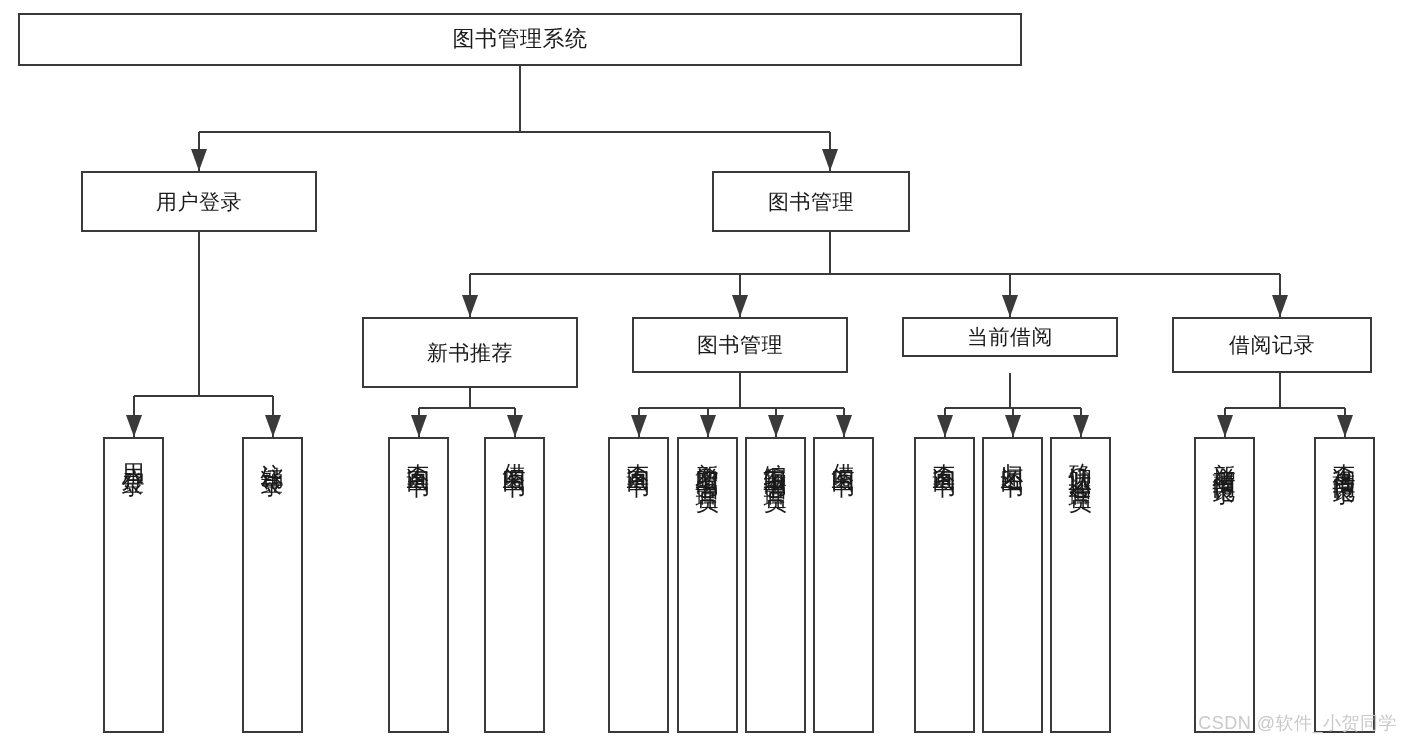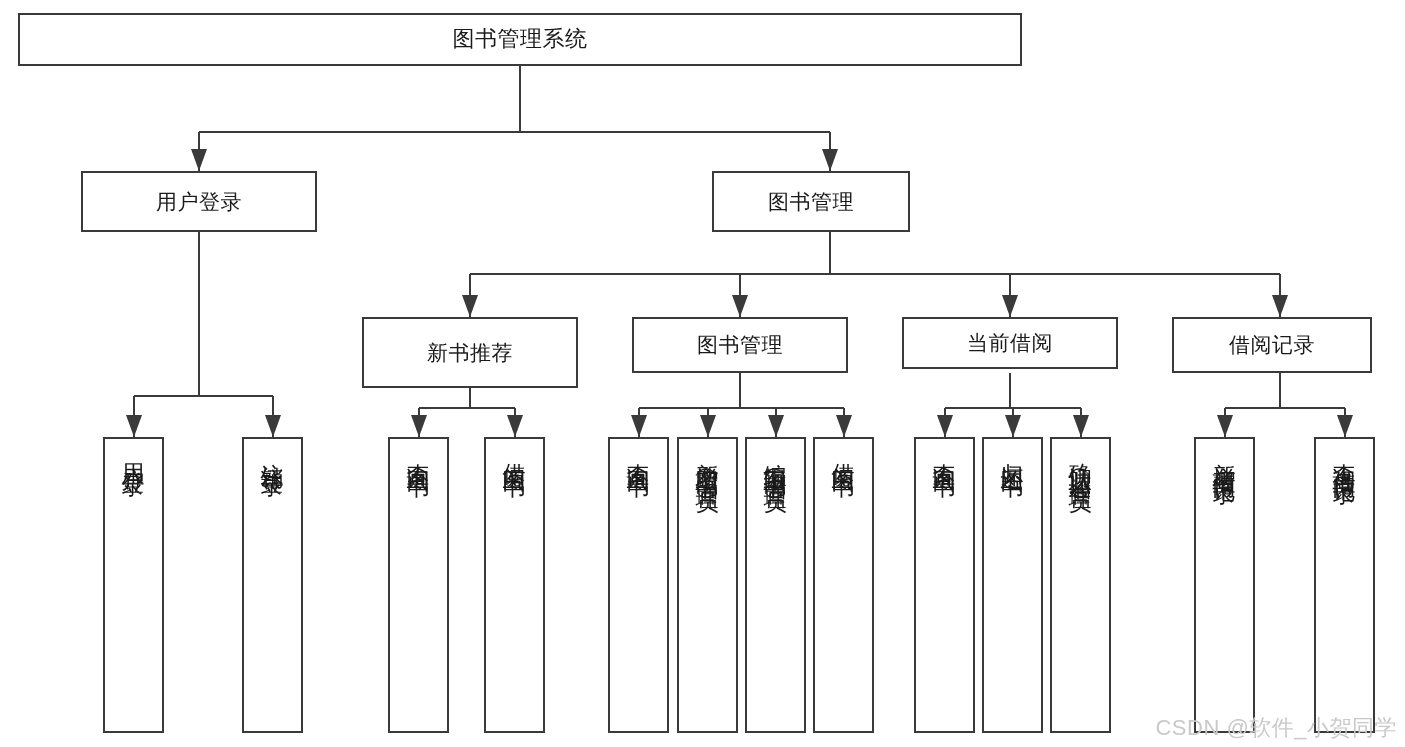--- a/index.html
+++ b/index.html
@@ -62,22 +62,22 @@
     -webkit-writing-mode: vertical-rl;
     font-size: 23px;
     line-height: 1.05;
     letter-spacing: 4px;
     white-space: nowrap;
     margin: 0 auto;
   }
   .watermark {
     position: absolute;
     right: 8px;
-    bottom: 4px;
-    font-size: 22px;
+    bottom: 12px;
+    font-size: 18px;
     color: #c9c9c9;
     white-space: nowrap;
     z-index: 3;
     letter-spacing: 0.5px;
   }
 </style>
 </head>
 <body>
 
 <div id="canvas">
@@ -144,21 +144,21 @@
       </div>
       <div class="node horiz" style="left: 712px; top: 171px; width: 198px; height: 61px; border-color: rgb(58, 58, 58); background: rgb(255, 255, 255); color: rgb(26, 26, 26);">
         <span class="label">图书管理</span>
       </div>
       <div class="node horiz" style="left: 362px; top: 317px; width: 216px; height: 71px; border-color: rgb(58, 58, 58); background: rgb(255, 255, 255); color: rgb(26, 26, 26);">
         <span class="label">新书推荐</span>
       </div>
       <div class="node horiz" style="left: 632px; top: 317px; width: 216px; height: 56px; border-color: rgb(58, 58, 58); background: rgb(255, 255, 255); color: rgb(26, 26, 26);">
         <span class="label">图书管理</span>
       </div>
-      <div class="node horiz" style="left: 902px; top: 317px; width: 216px; height: 52px; border-color: rgb(58, 58, 58); background: rgb(255, 255, 255); color: rgb(26, 26, 26);">
+      <div class="node horiz" style="left: 902px; top: 317px; width: 216px; height: 40px; border-color: rgb(58, 58, 58); background: rgb(255, 255, 255); color: rgb(26, 26, 26);">
         <span class="label">当前借阅</span>
       </div>
       <div class="node horiz" style="left: 1172px; top: 317px; width: 200px; height: 56px; border-color: rgb(58, 58, 58); background: rgb(255, 255, 255); color: rgb(26, 26, 26);">
         <span class="label">借阅记录</span>
       </div>
       <div class="node vert" style="left: 103px; top: 437px; width: 61px; height: 296px; border-color: rgb(58, 58, 58); background: rgb(255, 255, 255); color: rgb(26, 26, 26);">
         <span class="label">用户登录</span>
       </div>
       <div class="node vert" style="left: 242px; top: 437px; width: 61px; height: 296px; border-color: rgb(58, 58, 58); background: rgb(255, 255, 255); color: rgb(26, 26, 26);">
         <span class="label">注销登录</span>

